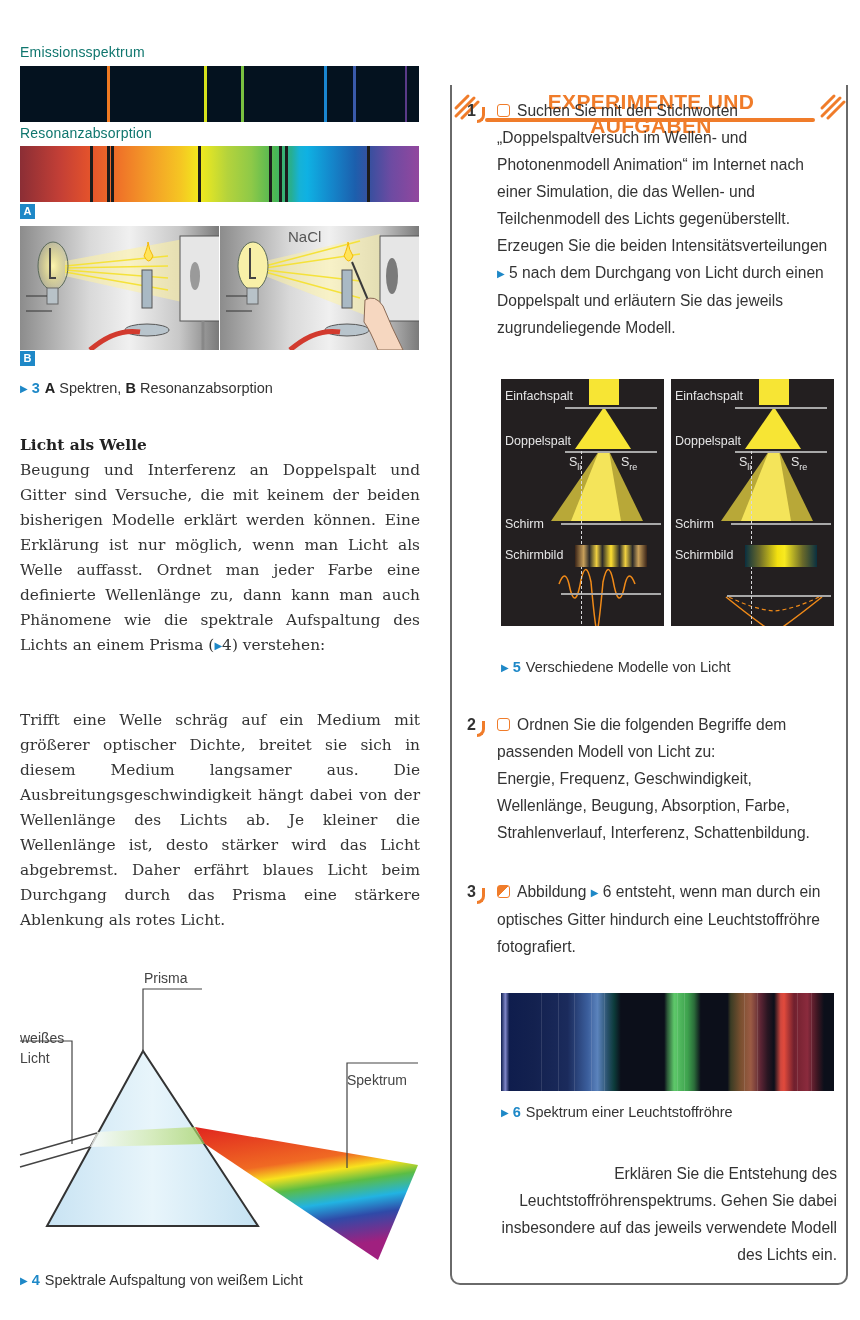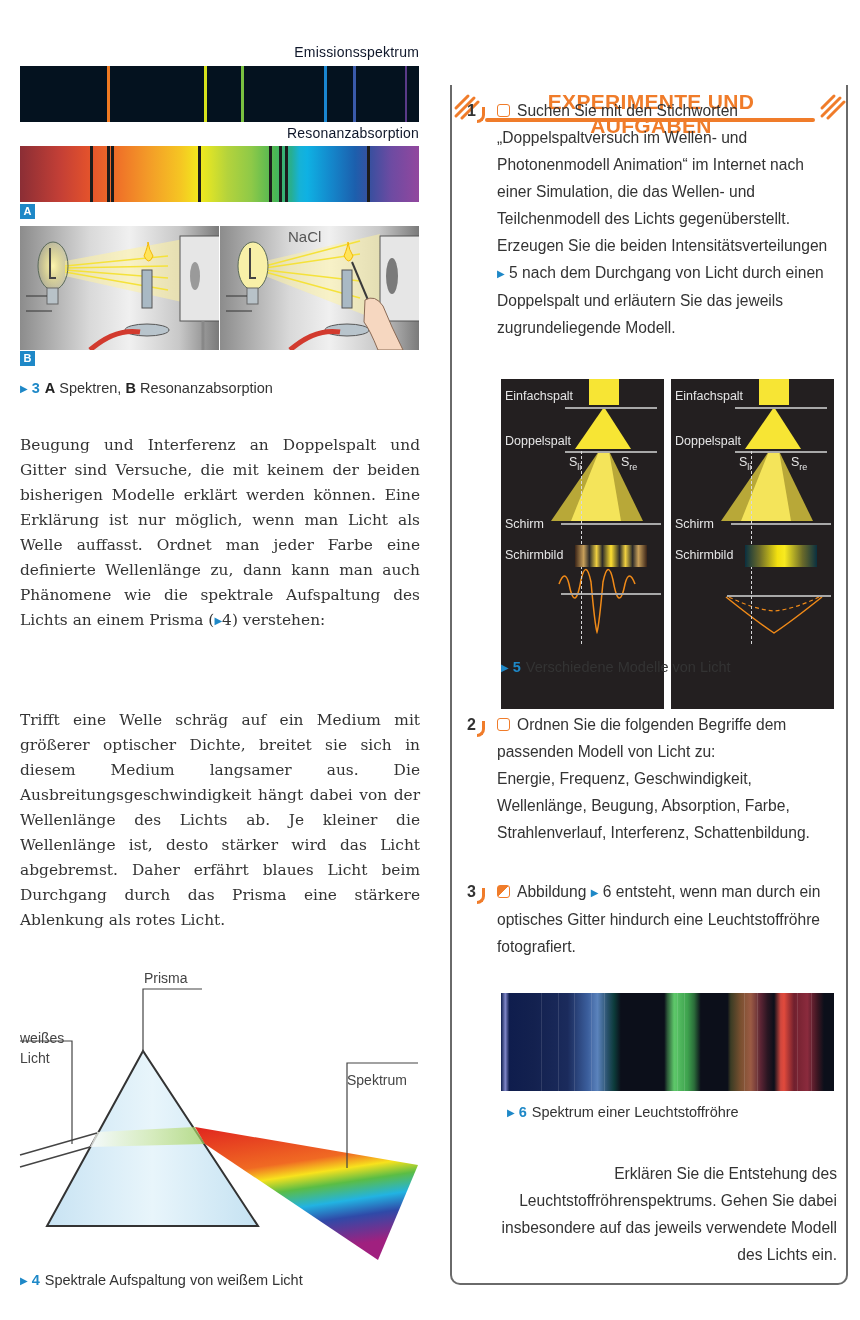--- a/index.html
+++ b/index.html
@@ -2,21 +2,21 @@
 <html><head>
 <meta charset="utf-8">
 <style>
   * { box-sizing: border-box; margin: 0; padding: 0; }
   html, body { width: 860px; height: 1320px; background: #ffffff; overflow: hidden; }
   body { position: relative; font-family: "Liberation Sans", "DejaVu Sans", sans-serif; color: #2e2e2e; }
 
   .abs { position: absolute; }
 
   
-  .spec-label { position: absolute; left: 20px; width: 399px; text-align: right; font-size: 14px; color: #0f172a; letter-spacing: 0.2px; }
+  .spec-label { position: absolute; left: 20px; width: 399px; text-align: left; font-size: 14px; color: #0f766e; letter-spacing: 0.2px; }
   .spec-bar { position: absolute; left: 20px; width: 399px; height: 56px; overflow: hidden; }
   .emission { background: #04121f; }
   .absorption {
     background: linear-gradient(to right,
       #8b2e35 0%, #c33f36 10%, #e2512c 17%, #ef6e28 24%, #f39a28 32%, #f5c423 40%,
       #f2e91d 45%, #d8e12a 48%, #b4d33c 52%, #8ec948 58%, #4ab654 64%, #27ae92 68%,
       #16b2d6 70%, #0fb1e3 72%, #1487cb 78%, #1c5fad 84%, #3c4f9f 88%, #6d4ba2 93%, #92479e 100%);
   }
   .line { position: absolute; top: 0; bottom: 0; width: 3px; }
   .abs-line { position: absolute; top: 0; bottom: 0; width: 3px; background: #1c1c1c; }
@@ -44,21 +44,21 @@
   .hatch { position: absolute; top: 2px; width: 30px; height: 30px; }
 
   .task-box { position: absolute; left: 450px; top: 85px; width: 398px; height: 1200px; border-left: 2px solid #6a6a6a; border-right: 2px solid #6a6a6a; border-bottom: 2px solid #6a6a6a; border-radius: 0 0 10px 10px; }
 
   .task { position: absolute; left: 497px; width: 340px; font-size: 15.6px; line-height: 27px; color: #333; }
   .task-num { position: absolute; left: -30px; top: 0; font-weight: bold; color: #333; font-size: 16px; }
   .task-hook { position: absolute; left: -20px; top: 10px; width: 8px; height: 16px; border-right: 3px solid #f07c2a; border-bottom: 3px solid #f07c2a; border-radius: 0 0 8px 0; }
   .checkbox { display: inline-block; width: 13px; height: 13px; border: 1.6px solid #f07c2a; border-radius: 3px; margin-right: 7px; vertical-align: -1px; }
   .checkbox.half { background: linear-gradient(135deg, #f07c2a 50%, #ffffff 50%); }
 
-  .model-panel { position: absolute; top: 379px; width: 163px; height: 330px; background: #231f20; overflow: hidden; }
+  .model-panel { position: absolute; top: 379px; width: 163px; height: 247px; background: #231f20; overflow: hidden; }
   .model-panel .lbl { position: absolute; left: 4px; font-size: 12.5px; color: #e6e6e6; }
   .model-panel .hline { position: absolute; height: 2px; background: #a8a8a8; }
   .model-panel .vdash { position: absolute; left: 80px; width: 0; border-left: 1.5px dashed #d8d8d8; }
 
   .leucht { position: absolute; left: 501px; top: 993px; width: 333px; height: 98px; overflow: hidden;
     background: linear-gradient(to right,
       #0d1d4c 0%, #7f86c8 1.3%, #0f1d4d 2.5%, #13214f 10%, #1b2b5c 20%, #3b5e9c 26%, #5b83bc 29%, #28506a 32%, #0c3b3a 34%,
       #0c0f1a 36%, #0c0f1a 49%, #2e5c3a 50%, #5ec86a 52%, #3ea24e 56%, #2b6d3a 58%, #0c0f1a 60%, #0c0f1a 68%,
       #3b3c24 69%, #7a5030 72%, #9b5b44 75%, #5b2434 78%, #2b1622 80%, #0c0f1a 82%, #d0473e 84%, #e14a3c 85%, #70202e 88%, #8b2b3d 92%, #3c1622 95%, #0c0f1a 97%);
   }
@@ -147,20 +147,21 @@
     <div class="diagram-label" style="left:68px; top:2px; color:#555; font-size:15px;">NaCl</div>
   </div>
   <div class="fig-tag" style="left:20px; top:351px;">B</div>
 
   <div class="caption" style="left:20px; top:380px;">
     <span class="tri">▶</span><span class="num">3</span><b>A</b><span> Spektren, </span><b>B</b><span> Resonanzabsorption</span>
   </div>
 </div>
 
 <div class="body-text" style="top:433px;">
+  <h3>Licht als Welle</h3>
   <p><span>Beugung und Interferenz an Doppelspalt und Gitter sind Versuche, die mit keinem der beiden bisherigen Modelle erklärt werden können. Eine Erklärung ist nur möglich, wenn man Licht als Welle auffasst. Ordnet man jeder Farbe eine definierte Wellenlänge zu, dann kann man auch Phänomene wie die spektrale Aufspaltung des Lichts an einem Prisma (</span><span class="inline-ref">▶</span><span>4</span><span>) verstehen:</span></p>
 </div>
 
 <div class="body-text" style="top:708px;">Trifft eine Welle schräg auf ein Medium mit größerer optischer Dichte, breitet sie sich in diesem Medium langsamer aus. Die Ausbreitungsgeschwindigkeit hängt dabei von der Wellenlänge des Lichts ab. Je kleiner die Wellenlänge ist, desto stärker wird das Licht abgebremst. Daher erfährt blaues Licht beim Durchgang durch das Prisma eine stärkere Ablenkung als rotes Licht.</div>
 
 <div class="abs" style="left:0; top:960px; width:430px; height:310px;">
   <svg width="430" height="300" viewBox="0 0 430 300">
     <defs>
       <linearGradient id="prismFill" x1="0" x2="1" y1="0" y2="0">
         <stop offset="0" stop-color="#c8e3f3"></stop>
@@ -309,17 +310,17 @@
     <div class="streak" style="left:22%"></div>
   <div class="streak" style="left:27%"></div>
     <div class="streak" style="left:31%"></div>
     <div class="streak" style="left:53%"></div>
   <div class="streak" style="left:55%"></div>
     <div class="streak" style="left:73%"></div>
     <div class="streak" style="left:77%"></div>
   <div class="streak" style="left:89%"></div>
     <div class="streak" style="left:93%"></div>
 </div>
-<div class="caption" style="left:501px; top:1104px;margin-left:6px;">
+<div class="caption" style="left:501px; top:1104px;">
   <span class="tri">▶</span><span class="num">6</span><span>Spektrum einer Leuchtstoffröhre</span>
 </div>
 
 <div class="task" style="top:1160px;text-align:right;">Erklären Sie die Entstehung des Leuchtstoffröhrenspektrums. Gehen Sie dabei insbesondere auf das jeweils verwendete Modell des Lichts ein.</div>
 
 </body></html>

